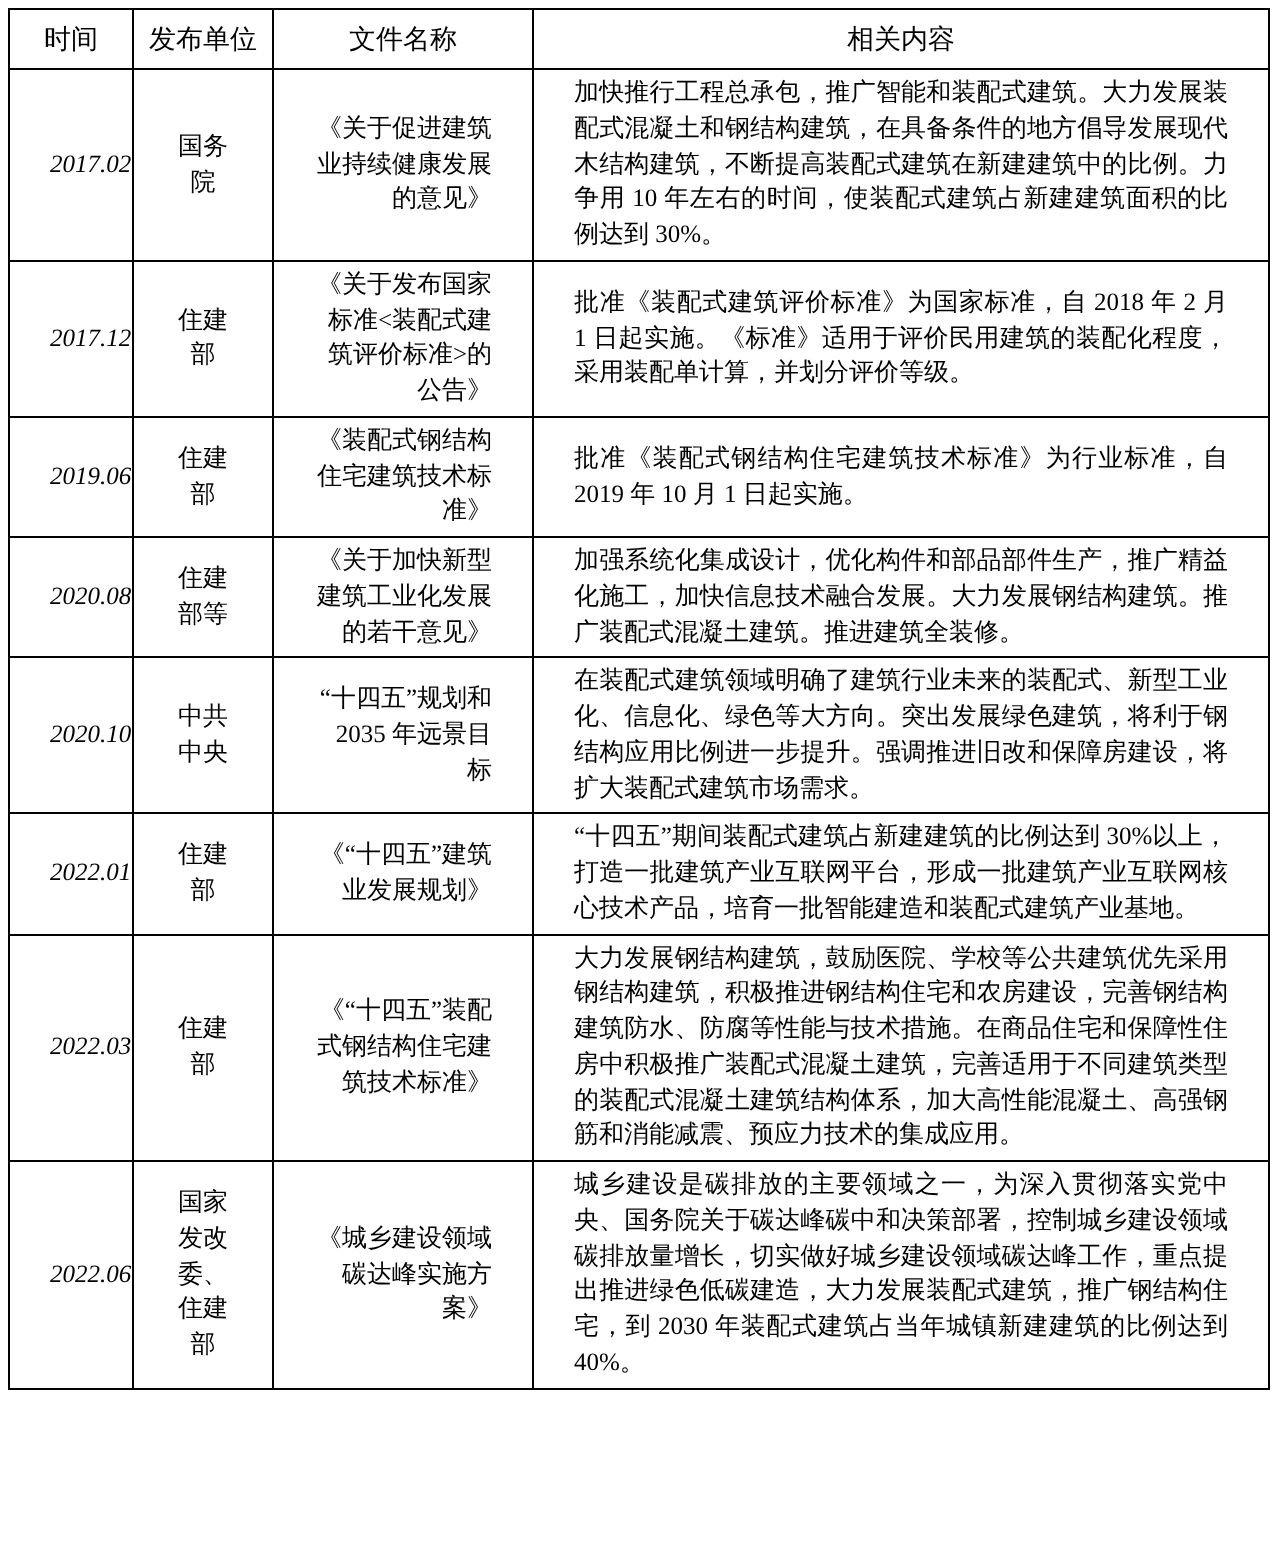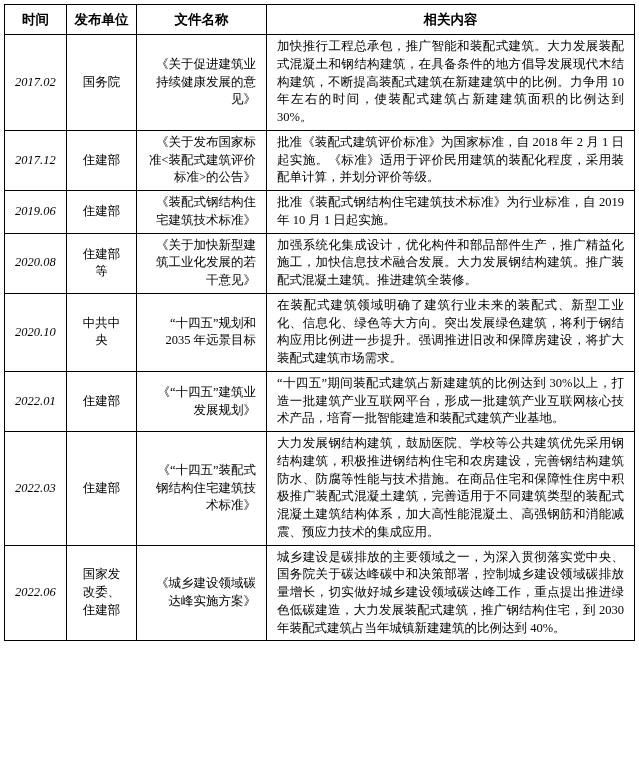--- a/index.html
+++ b/index.html
@@ -17,27 +17,27 @@
   .policy-table {
     border-collapse: collapse;
     width: 630px;
     margin: 4px 0 0 4px;
     table-layout: fixed;
   }
   .policy-table th,
   .policy-table td {
     border: 1px solid #000000;
     vertical-align: middle;
-    padding: 3px 10px;
+    padding: 3px 20px;
     font-size: 12.5px;
     line-height: 1.42;
   }
   .policy-table th {
     text-align: center;
-    font-weight: bold;
+    font-weight: normal;
     font-size: 13.5px;
     padding: 5px 4px;
   }
   col.c-time   { width: 62px; }
   col.c-org    { width: 70px; }
   col.c-file   { width: 130px; }
   col.c-detail { width: 368px; }
 
   td.time {
     white-space: nowrap;

